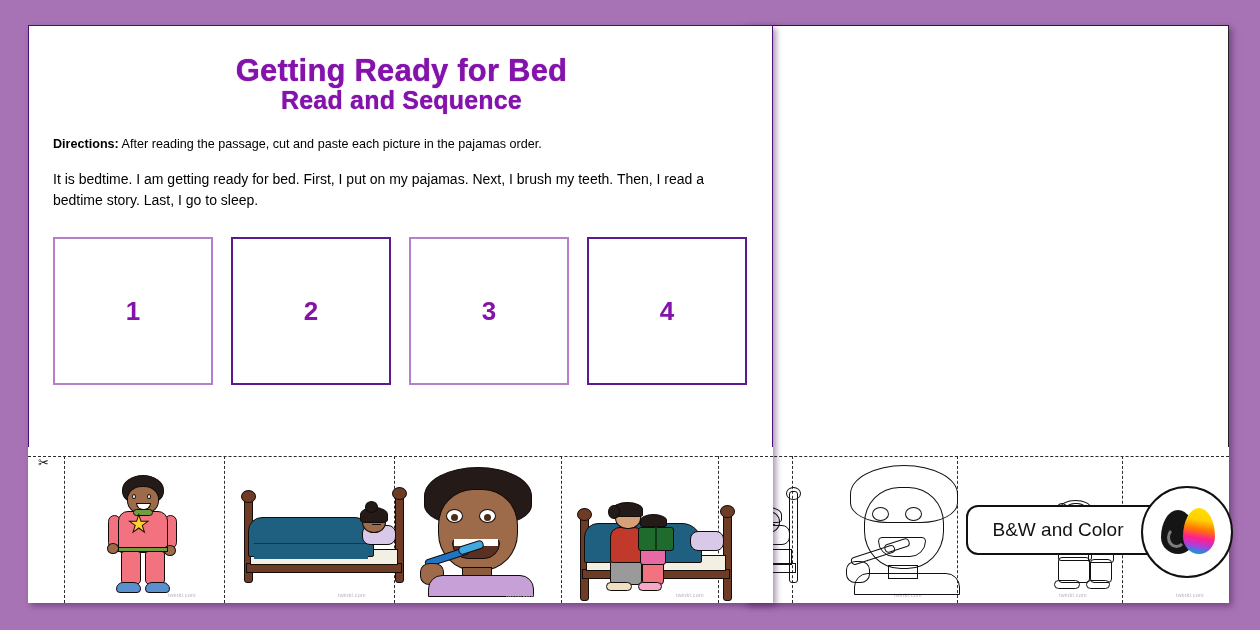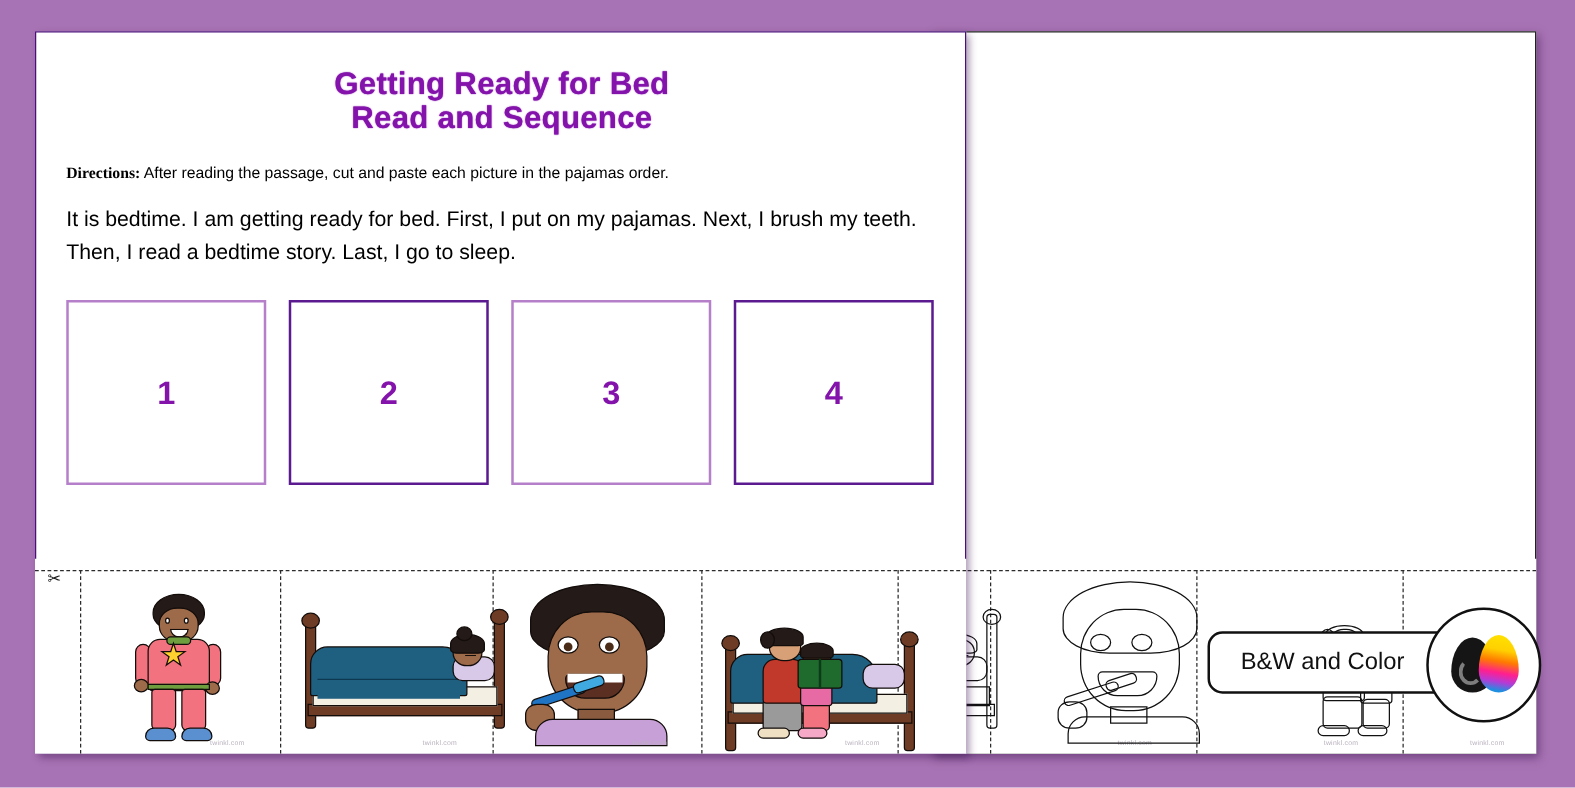--- a/index.html
+++ b/index.html
@@ -14,26 +14,26 @@
   .sheet { position:absolute; background:#ffffff; overflow:hidden; }
 
   .sheet-inner { position:relative; width:100%; height:100%; }
 
   .title {
     text-align:center;
     font-weight:bold;
     letter-spacing:.2px;
     line-height:1.08;
   }
-  .title .l1 { display:block; font-size:25px; }
+  .title .l1 { display:block; font-size:31px; }
   .title .l2 { display:block; font-size:25px; }
 
   .directions { font-size:12.6px; line-height:1.35; }
-  .directions b { font-weight:bold;font-family:Liberation Serif, serif; }
-  .passage { font-size:17px; line-height:1.5; }
+  .directions b { font-weight:bold; }
+  .passage { font-size:14px; line-height:1.5; }
 
   .boxrow { display:flex; }
   .numbox {
     background:#fff;
     display:flex; align-items:center; justify-content:center;
     font-weight:bold;
   }
   .numbox span { font-size:26px; line-height:1; }
 
   .footline { width:100%; }

